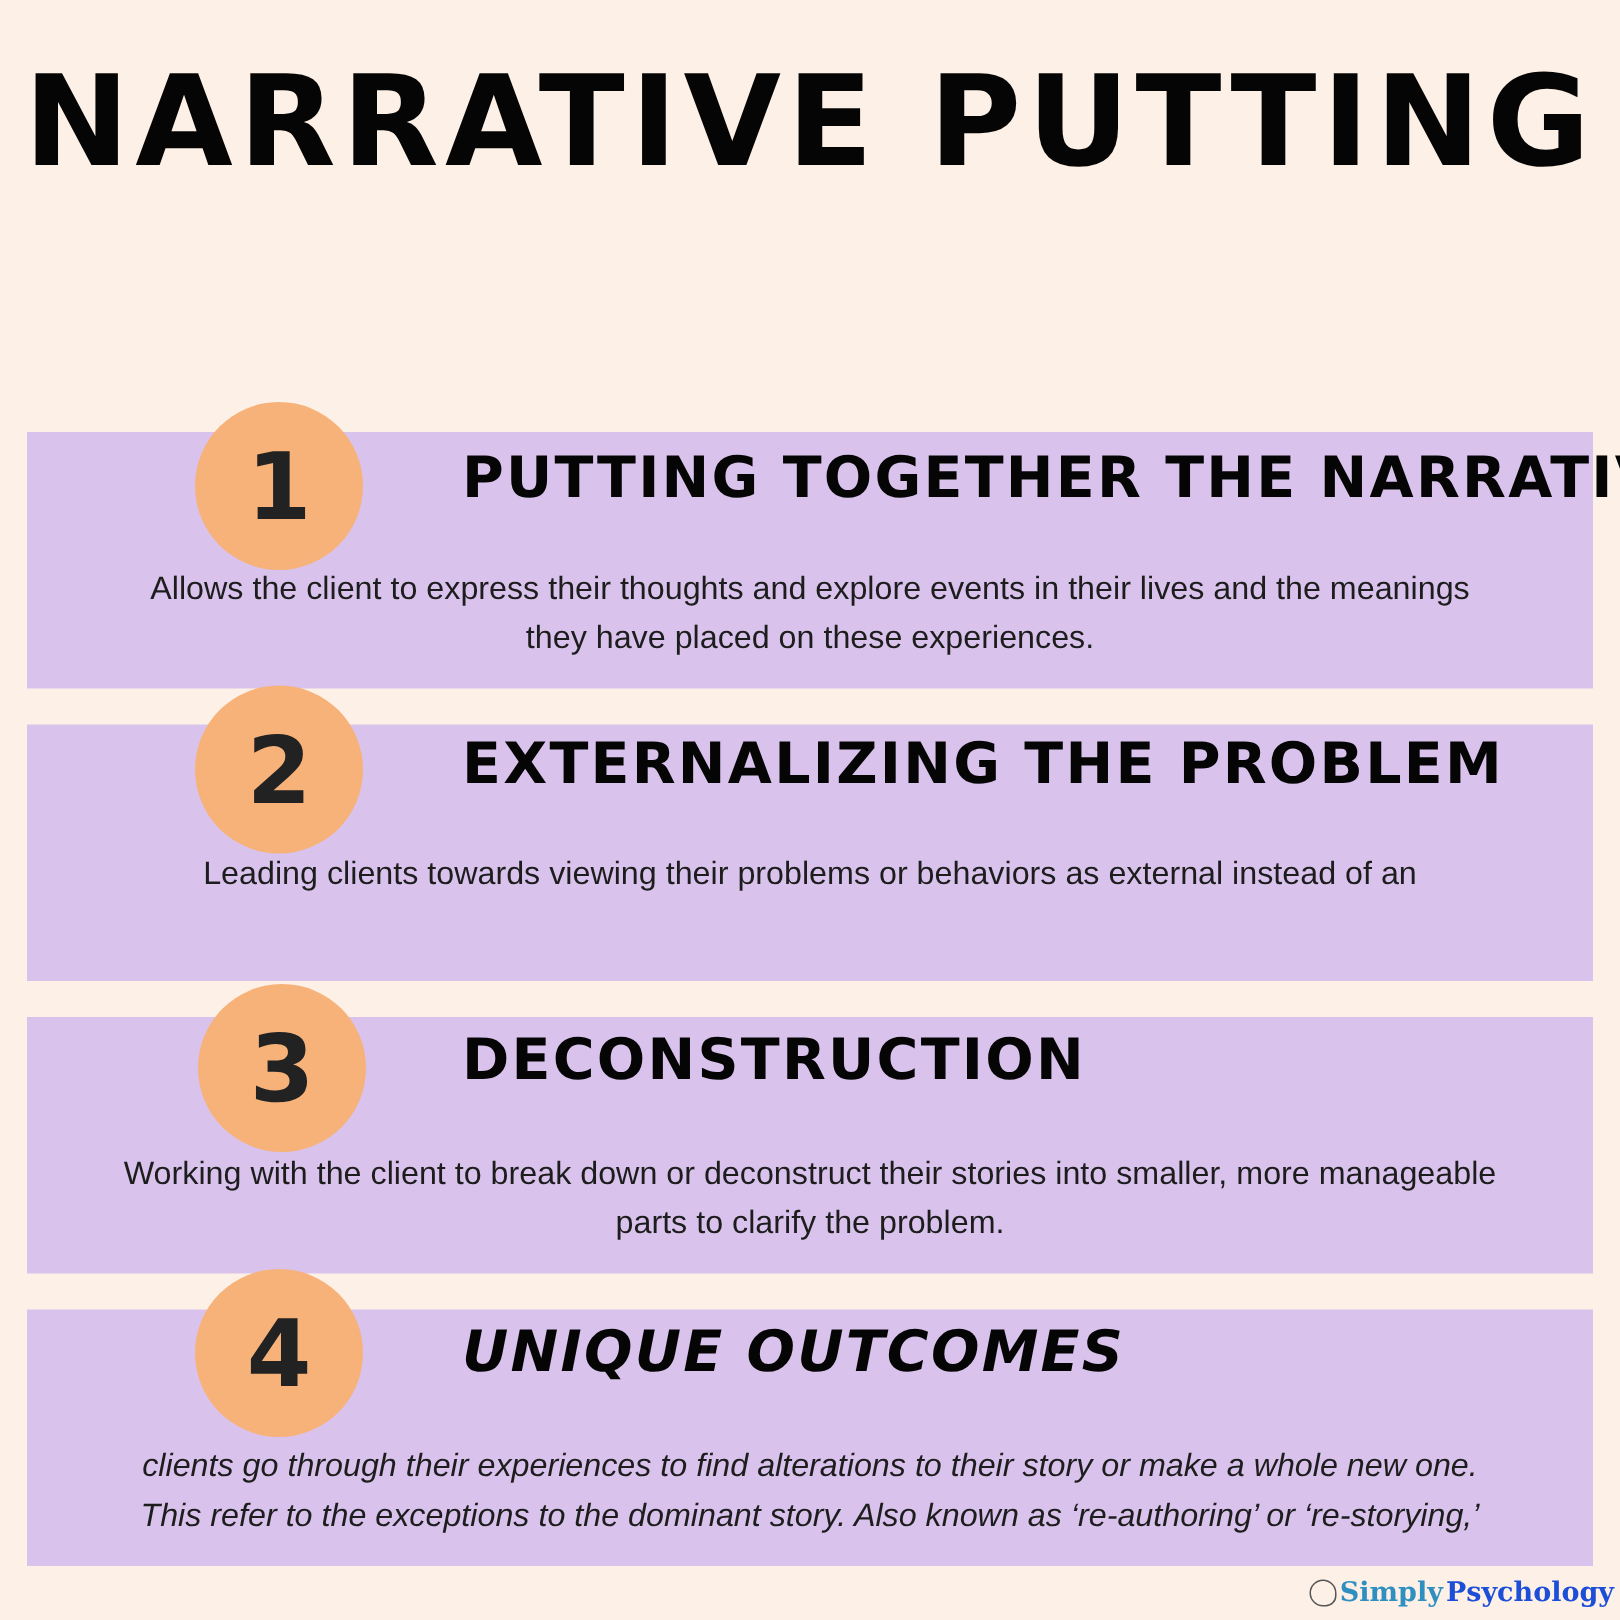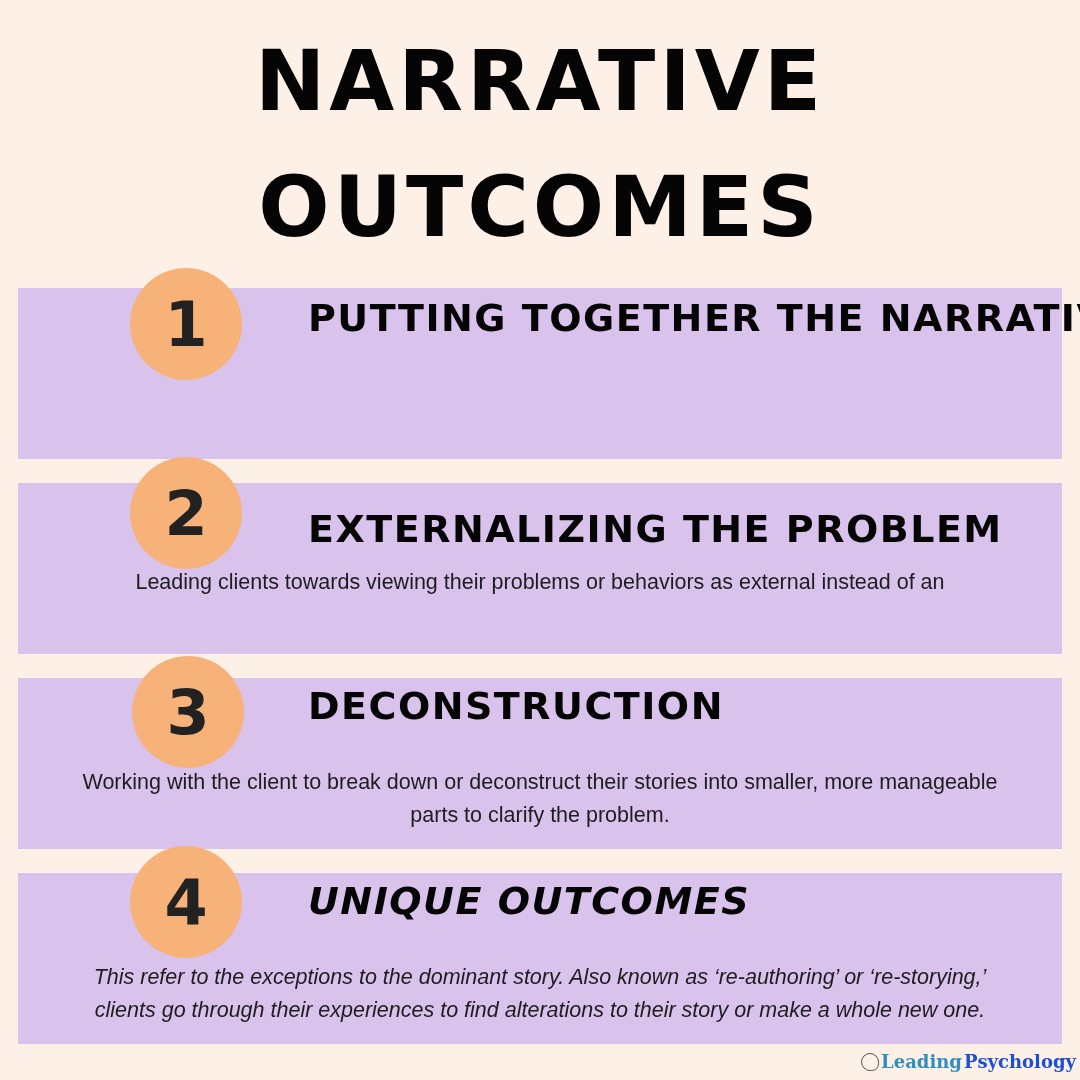--- a/index.html
+++ b/index.html
@@ -38,51 +38,55 @@
     display: flex; align-items: center; gap: 2px;
   }
   .logo .s { color: #2f8fc0; }
   .logo .p { color: #1d4ed8; }
   .logo .ico { width: 16px; height: 16px; border: 1.5px solid #555; border-radius: 50% 50% 40% 50%; display:inline-block; }
 </style>
 </head>
 <body>
 
 <div class="title">
-  <div>NARRATIVE OUTCOMES</div>
+  <div>NARRATIVE PUTTING</div>
 </div>
 
 <div class="card" style="top:288px;">
   <div class="heading" style="top:8px;">PUTTING TOGETHER THE NARRATIVE</div>
+  <div class="desc" style="top:88px;">
+    <div>Allows the client to express their thoughts and explore events in their lives and the meanings</div>
+    <div>they have placed on these experiences.</div>
+  </div>
 </div>
 <div class="circle" style="left:130px; top:268px;">1</div>
 
 <div class="card" style="top:483px;">
-  <div class="heading" style="top:4px;margin-top:20px;">EXTERNALIZING THE PROBLEM</div>
+  <div class="heading" style="top:4px;">EXTERNALIZING THE PROBLEM</div>
   <div class="desc" style="top:83px;">
     <div>Leading clients towards viewing their problems or behaviors as external instead of an</div>
   </div>
 </div>
 <div class="circle" style="left:130px; top:457px;">2</div>
 
 <div class="card" style="top:678px;">
   <div class="heading" style="top:6px;">DECONSTRUCTION</div>
   <div class="desc" style="top:88px;">
     <div>Working with the client to break down or deconstruct their stories into smaller, more manageable</div>
     <div>parts to clarify the problem.</div>
   </div>
 </div>
 <div class="circle" style="left:132px; top:656px;">3</div>
 
 <div class="card" style="top:873px;font-style:italic;">
   <div class="heading" style="top:6px;">UNIQUE OUTCOMES</div>
   <div class="desc" style="top:88px;">
+    <div>clients go through their experiences to find alterations to their story or make a whole new one.</div>
     <div>This refer to the exceptions to the dominant story. Also known as ‘re-authoring’ or ‘re-storying,’</div>
-    <div>clients go through their experiences to find alterations to their story or make a whole new one.</div>
   </div>
 </div>
 <div class="circle" style="left:130px; top:846px;">4</div>
 
 <div class="logo">
   <span class="ico"></span>
-  <span class="s">Leading</span>
+  <span class="s">Simply</span>
     <span class="p">Psychology</span>
 </div>
 
 </body></html>

